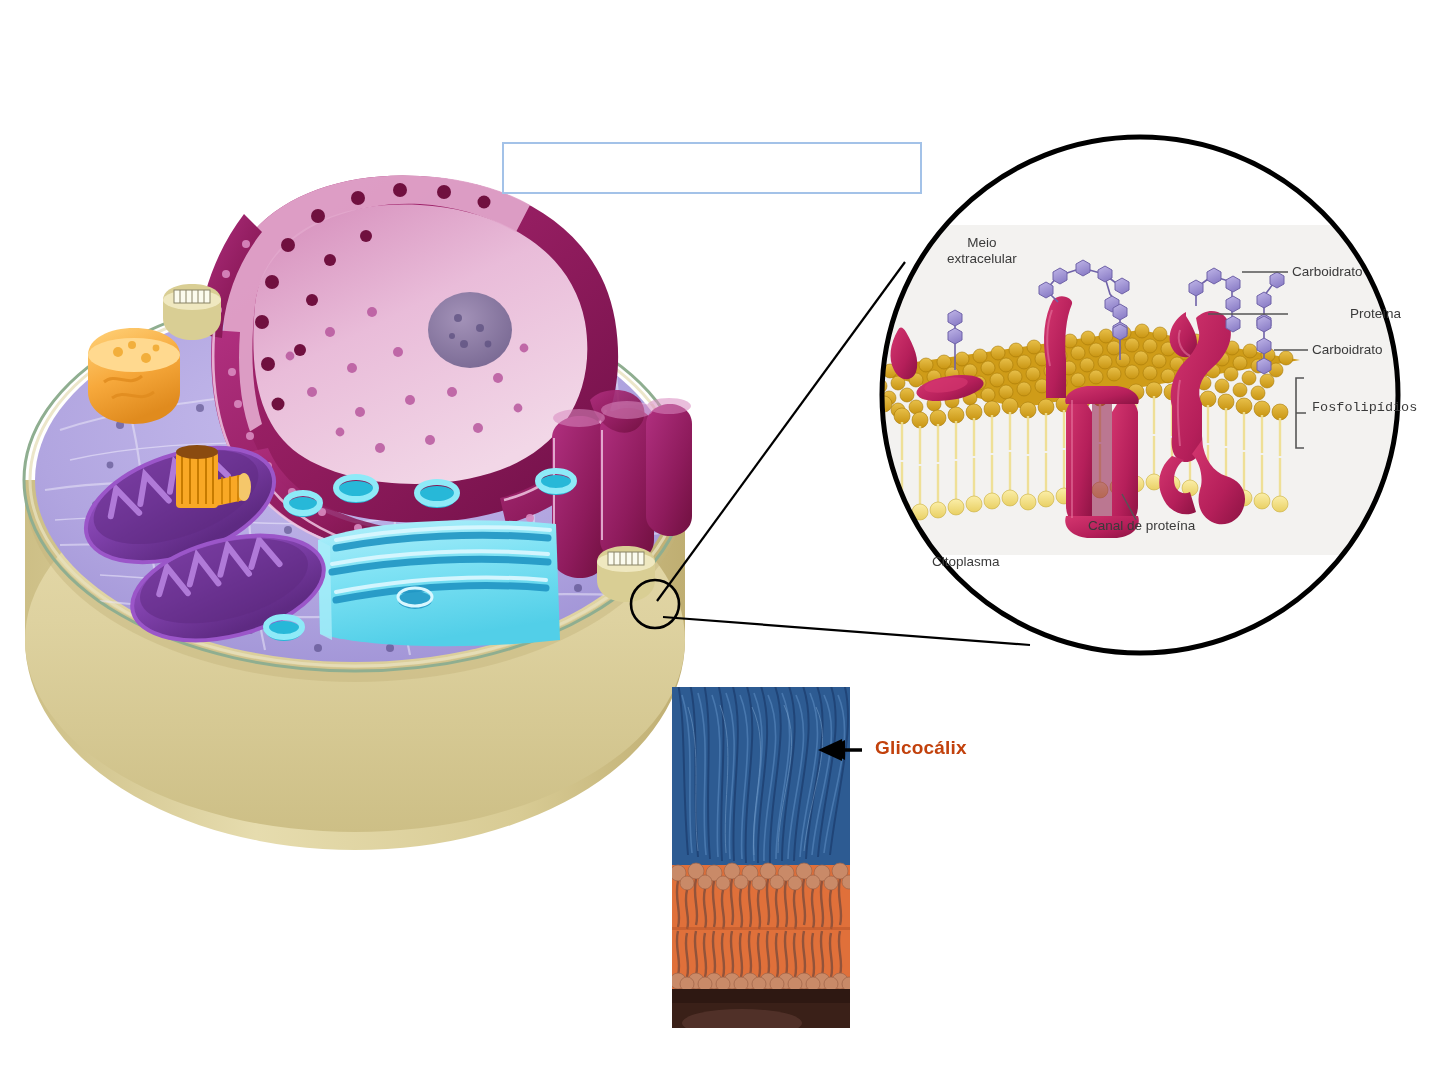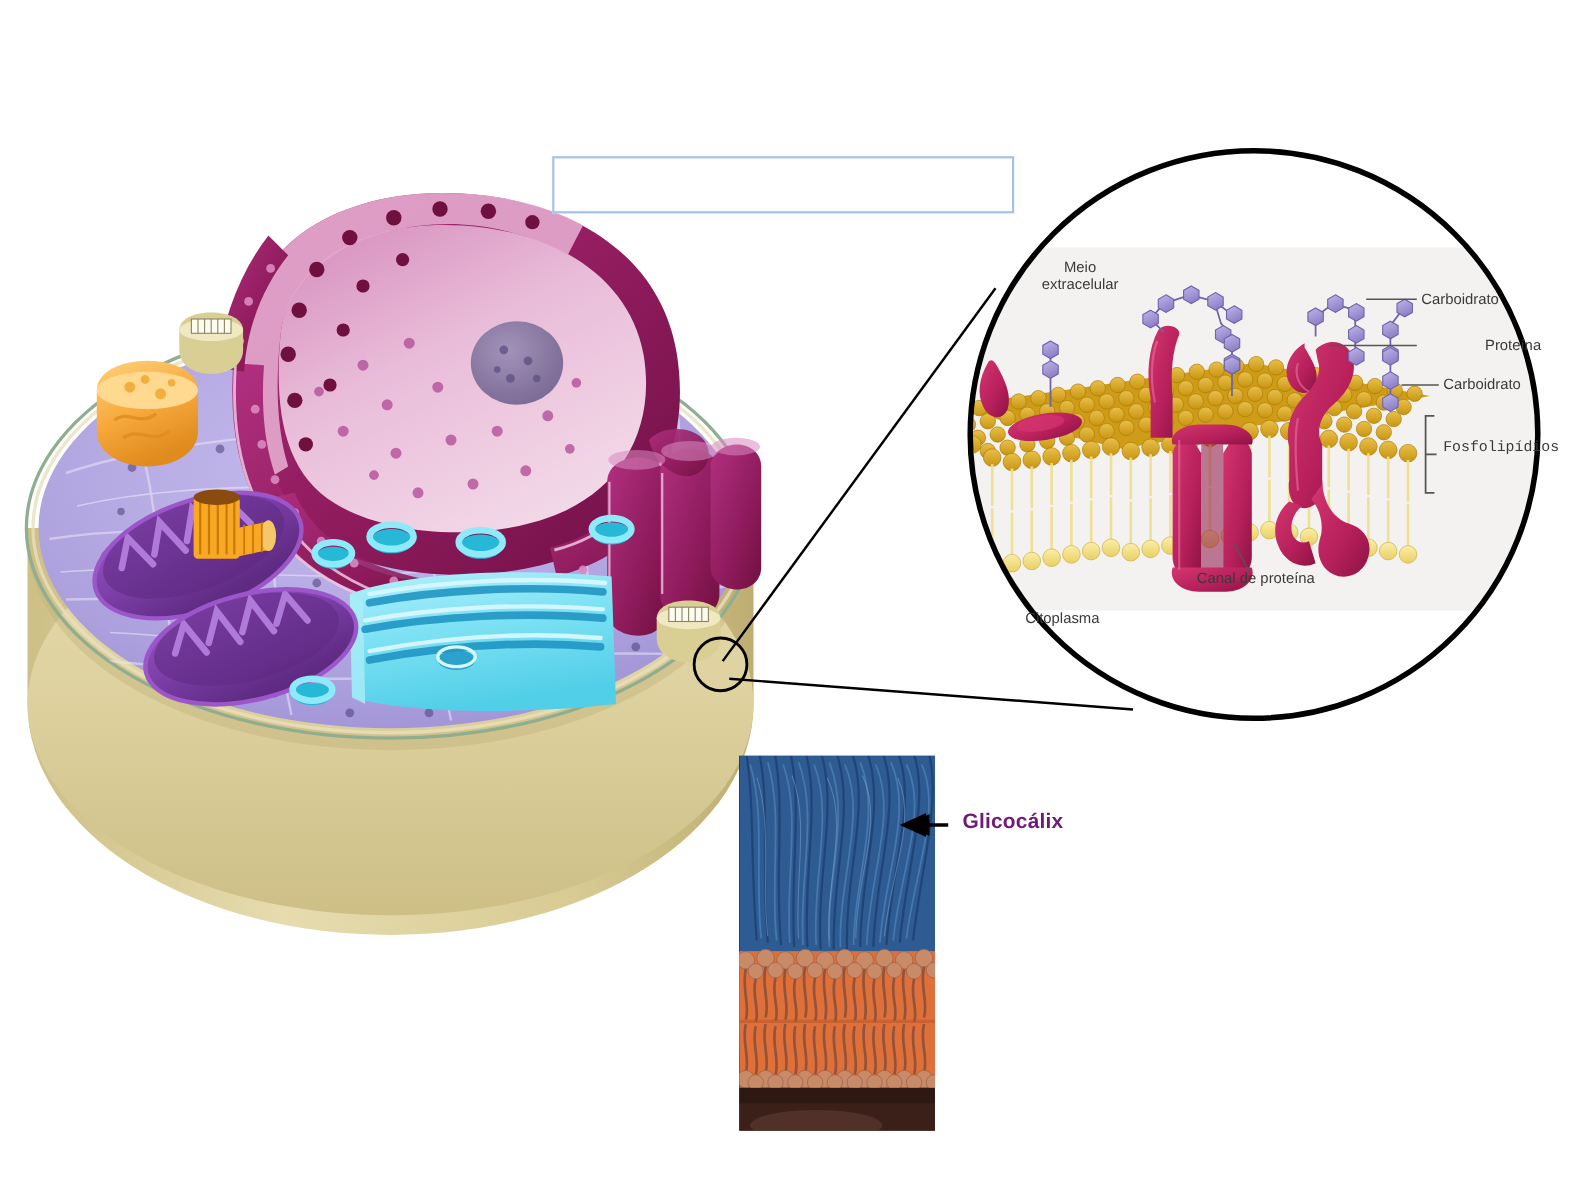--- a/index.html
+++ b/index.html
@@ -23,21 +23,21 @@
   .svg-layer{position:absolute;left:0;top:0;width:1440px;height:1080px;}
 
   
   .glyco-panel{
     position:absolute;left:672px;top:687px;width:178px;height:341px;
     overflow:hidden;background:#3a2018;
   }
   .glyco-label{
     position:absolute;left:875px;top:737px;
     font-family:"Liberation Sans",sans-serif;
-    font-weight:bold;font-size:19px;color:#701a75;letter-spacing:.2px;
+    font-weight:bold;font-size:19px;color:#c2410c;letter-spacing:.2px;
     white-space:nowrap;
   }
 
   
   .mtext{
     position:absolute;
     font-family:"Liberation Sans",sans-serif;
     font-size:13.5px;color:#3a3a3a;white-space:nowrap;line-height:16px;
   }
 </style>

